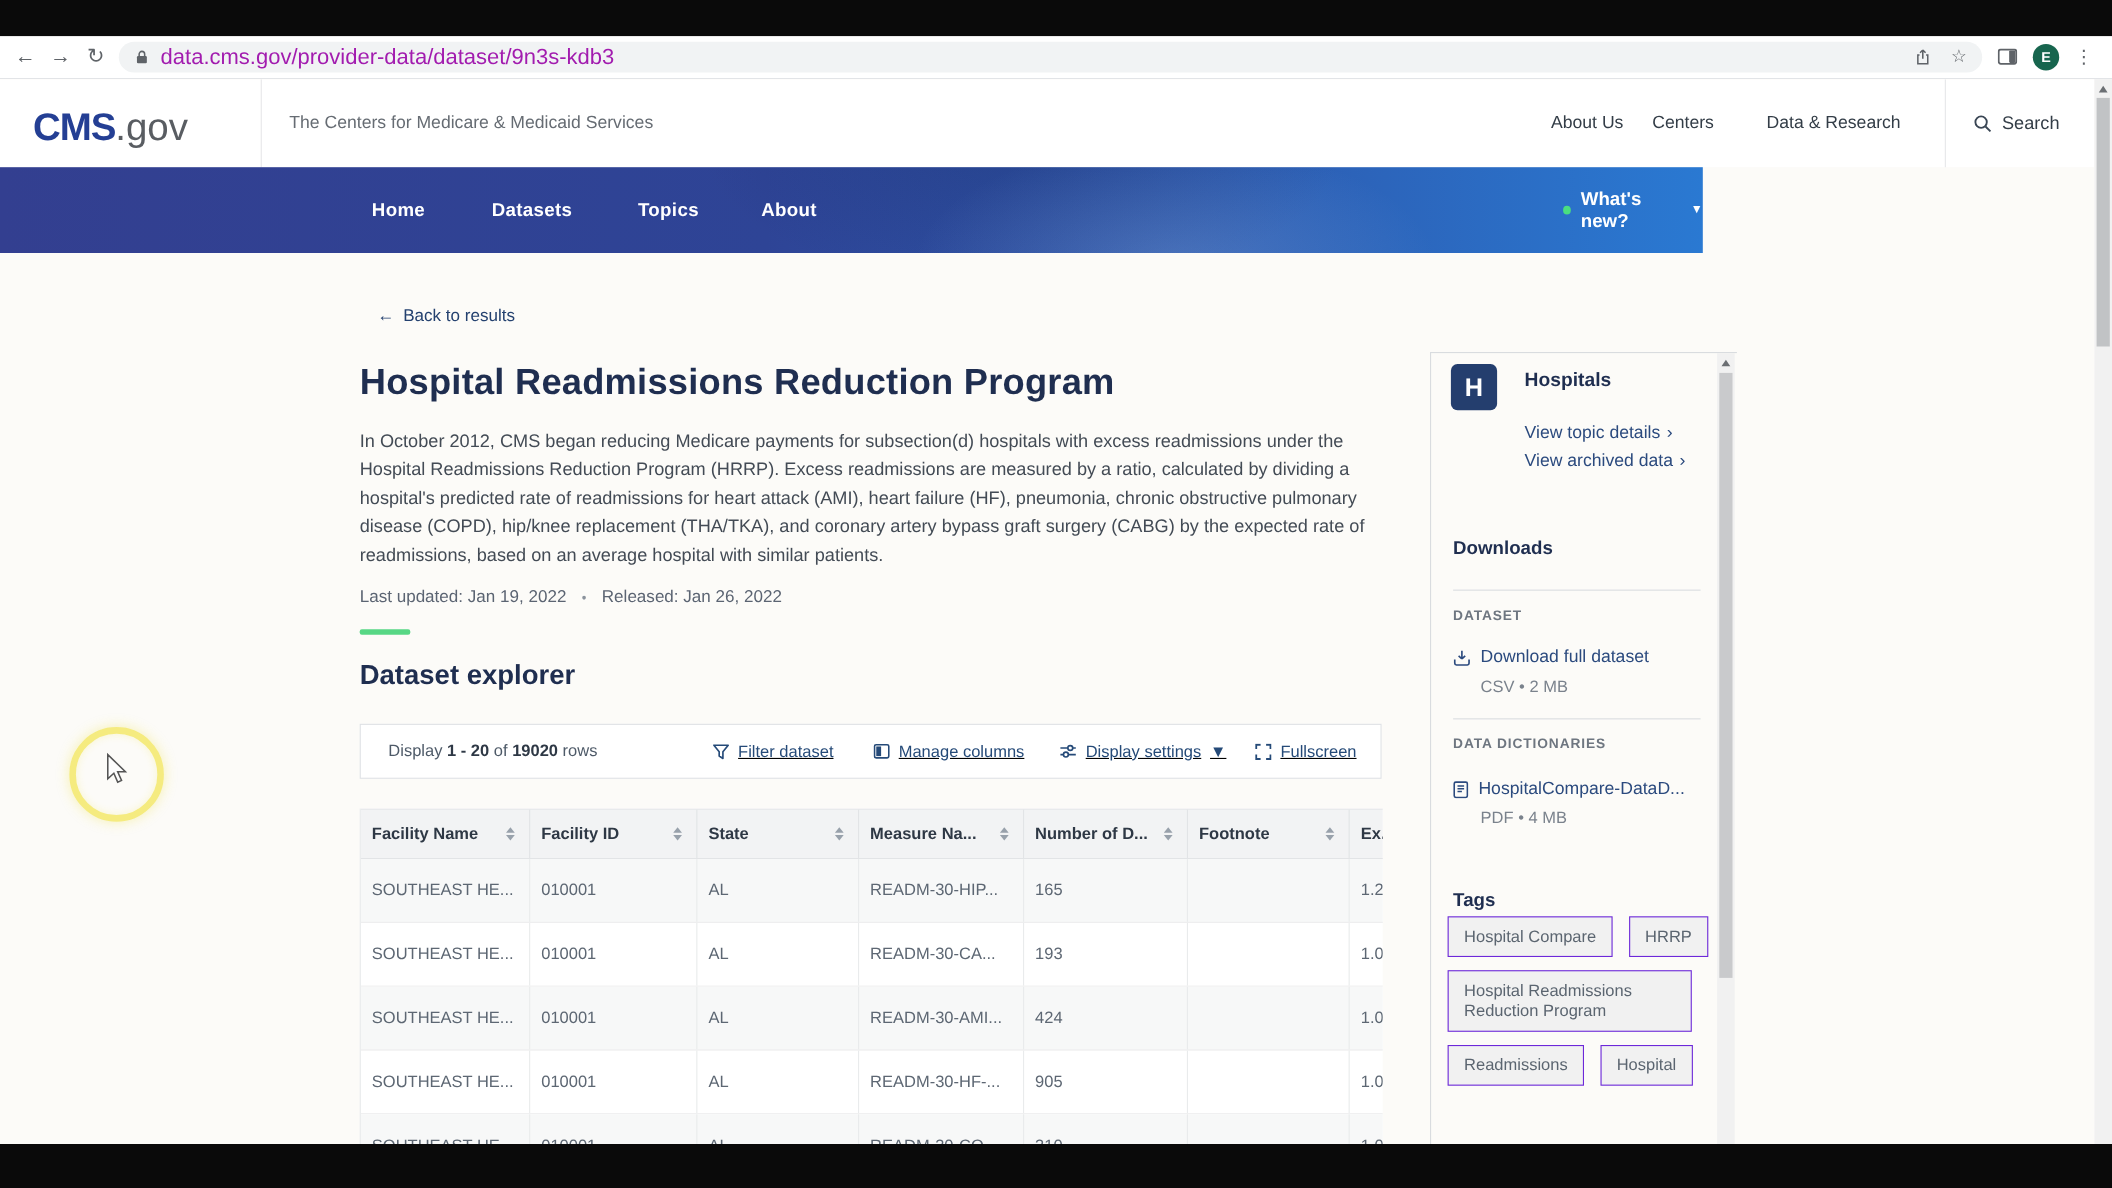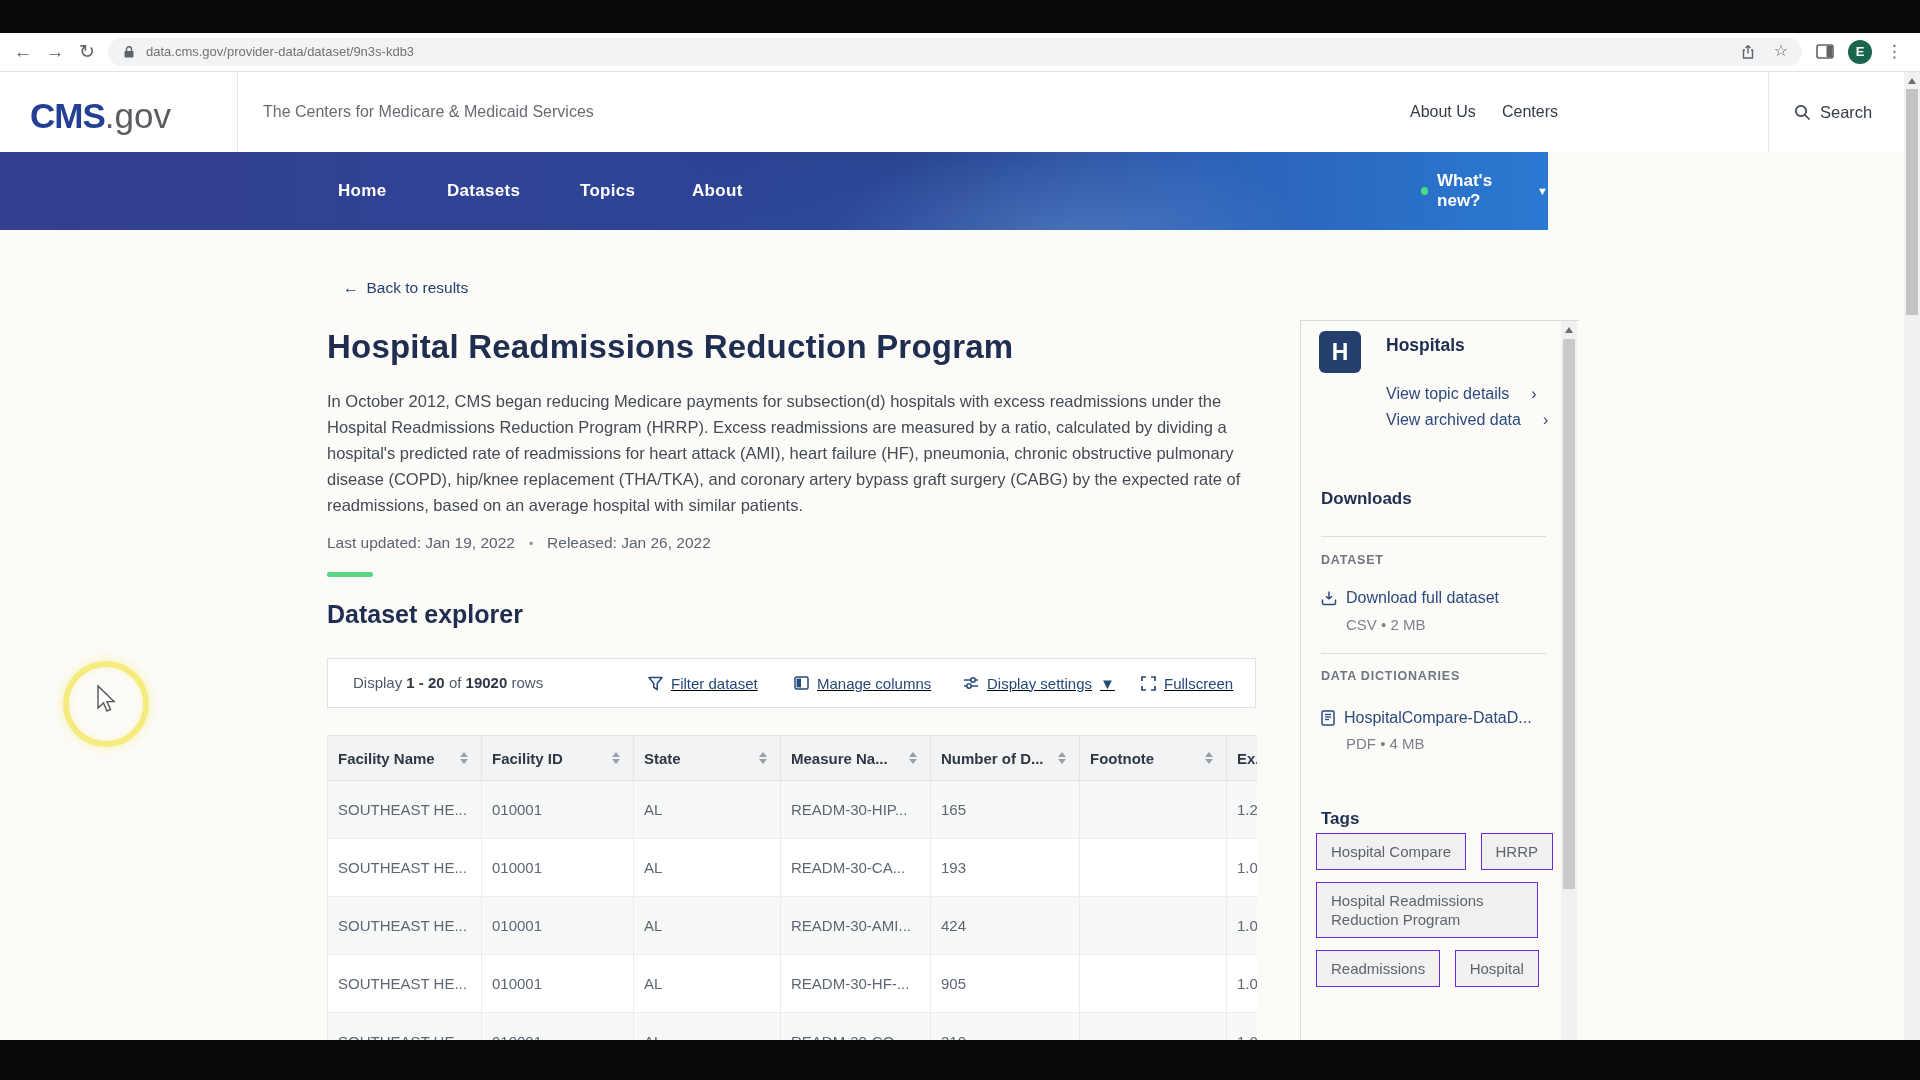--- a/index.html
+++ b/index.html
@@ -5,21 +5,21 @@
   html,body{margin:0;padding:0;background:#000;}
   .stage{position:relative;width:1920px;height:1080px;background:#0a0a0a;overflow:hidden;
          font-family:"Liberation Sans",sans-serif;}
   .window{position:absolute;left:0;top:33px;width:1920px;height:1007px;background:#fff;}
 
   
   .chrome{position:absolute;left:0;top:0;width:1920px;height:38px;background:#fff;border-bottom:1px solid #dfe1e5;}
   .nav-ic{position:absolute;top:6px;font-size:19px;color:#5f6368;line-height:26px;width:26px;text-align:center;cursor:default;}
   .omnibox{position:absolute;left:108px;top:5px;width:1694px;height:28px;background:#f1f3f4;border-radius:14px;}
   .omnibox .lock{position:absolute;left:15px;top:7px;}
-  .url{position:absolute;left:38px;top:0;line-height:28px;font-size:13px;color:#737373;}
+  .url{position:absolute;left:38px;top:0;line-height:28px;font-size:20px;color:#a21caf;}
   .ob-right{position:absolute;top:6px;}
   .avatar{position:absolute;left:1848px;top:7px;width:24px;height:24px;border-radius:50%;background:#17654e;color:#fff;
           font-size:13px;font-weight:bold;text-align:center;line-height:24px;}
   .kebab{position:absolute;left:1886px;top:6px;font-size:17px;color:#5f6368;line-height:26px;}
 
   
   .page{position:absolute;left:0;top:39px;width:1904px;height:968px;background:#fcfbf8;overflow:hidden;}
 
   .site-header{position:absolute;left:0;top:0;width:1904px;height:80px;background:#fff;}
   .logo{position:absolute;left:30px;top:24px;}
@@ -66,21 +66,21 @@
   .trow{display:flex;width:1004px;height:58px;border-bottom:1px solid #ededee;box-sizing:border-box;}
   .trow.alt{background:#f7f8f8;}
   .td{display:flex;align-items:center;padding-left:10px;border-right:1px solid #e9ebec;box-sizing:border-box;font-size:15px;color:#5d6773;white-space:nowrap;overflow:hidden;}
   .c0{width:154px;}.c1{width:152px;}.c2{width:147px;}.c3{width:150px;}.c4{width:149px;}.c5{width:147px;}.c6{width:105px;}
 
   
   .panel{position:absolute;left:1300px;top:248px;width:279px;height:720px;border-top:1px solid #d9dcdf;border-left:1px solid #d9dcdf;box-sizing:border-box;}
   .h-icon{position:absolute;left:18px;top:10px;width:42px;height:42px;border-radius:6px;background:#243e6e;color:#fff;
           font-size:23px;font-weight:800;text-align:center;line-height:42px;}
   .topic-title{position:absolute;left:85px;top:14px;font-size:17.5px;font-weight:800;color:#1f2e50;}
-  .p-link{position:absolute;left:85px;display:flex;align-items:center;gap:22px;cursor:pointer;}
+  .p-link{position:absolute;left:85px;display:flex;align-items:center;gap:6px;cursor:pointer;}
   .p-link span{font-size:16px;color:#2b4a7e;}
   .chev{color:#2b4a7e;font-size:17px;line-height:14px;}
   .p-h{position:absolute;left:20px;font-size:17px;font-weight:800;color:#1f2e50;}
   .p-div{position:absolute;left:20px;width:225px;height:1px;background:#dadde0;}
   .p-label{position:absolute;left:20px;font-size:12.5px;font-weight:600;letter-spacing:.8px;color:#6e7680;}
   .dl-link{position:absolute;left:20px;display:flex;align-items:center;gap:9px;cursor:pointer;}
   .dl-link span{font-size:16px;color:#2b4a7e;}
   .p-meta{position:absolute;left:45px;font-size:15px;color:#7a828c;}
   .chips{position:absolute;left:15px;top:512px;width:252px;}
   .chip{display:inline-block;margin:0 10px 12px 0;padding:8px 14px;background:#f1f1f1;border:1px solid #6d28d9;
@@ -135,20 +135,21 @@
     </div>
 
     <div class="page">
 
       <div class="site-header">
         <div class="logo"><span class="cms">CMS</span><span class="gov">.gov</span></div>
         <div class="hdr-div" style="left:237px"></div>
         <div class="tagline">The Centers for Medicare &amp; Medicaid Services</div>
         <div class="hdr-link" style="left:1410px">About Us</div>
         <div class="hdr-link" style="left:1502px">Centers</div>
+        <div class="hdr-link" style="left:1606px">Data &amp; Research</div>
         <div class="hdr-div" style="left:1768px"></div>
         <div class="hdr-search">
           <span style="display:flex">
             <svg width="17" height="17" viewBox="0 0 17 17">
                 <circle cx="7" cy="7" r="5.2" fill="none" stroke="#3a4654" stroke-width="1.7"></circle>
                 <line x1="11" y1="11" x2="15.5" y2="15.5" stroke="#3a4654" stroke-width="1.7"></line>
               </svg>
           </span>
           <span>Search</span>
         </div>

